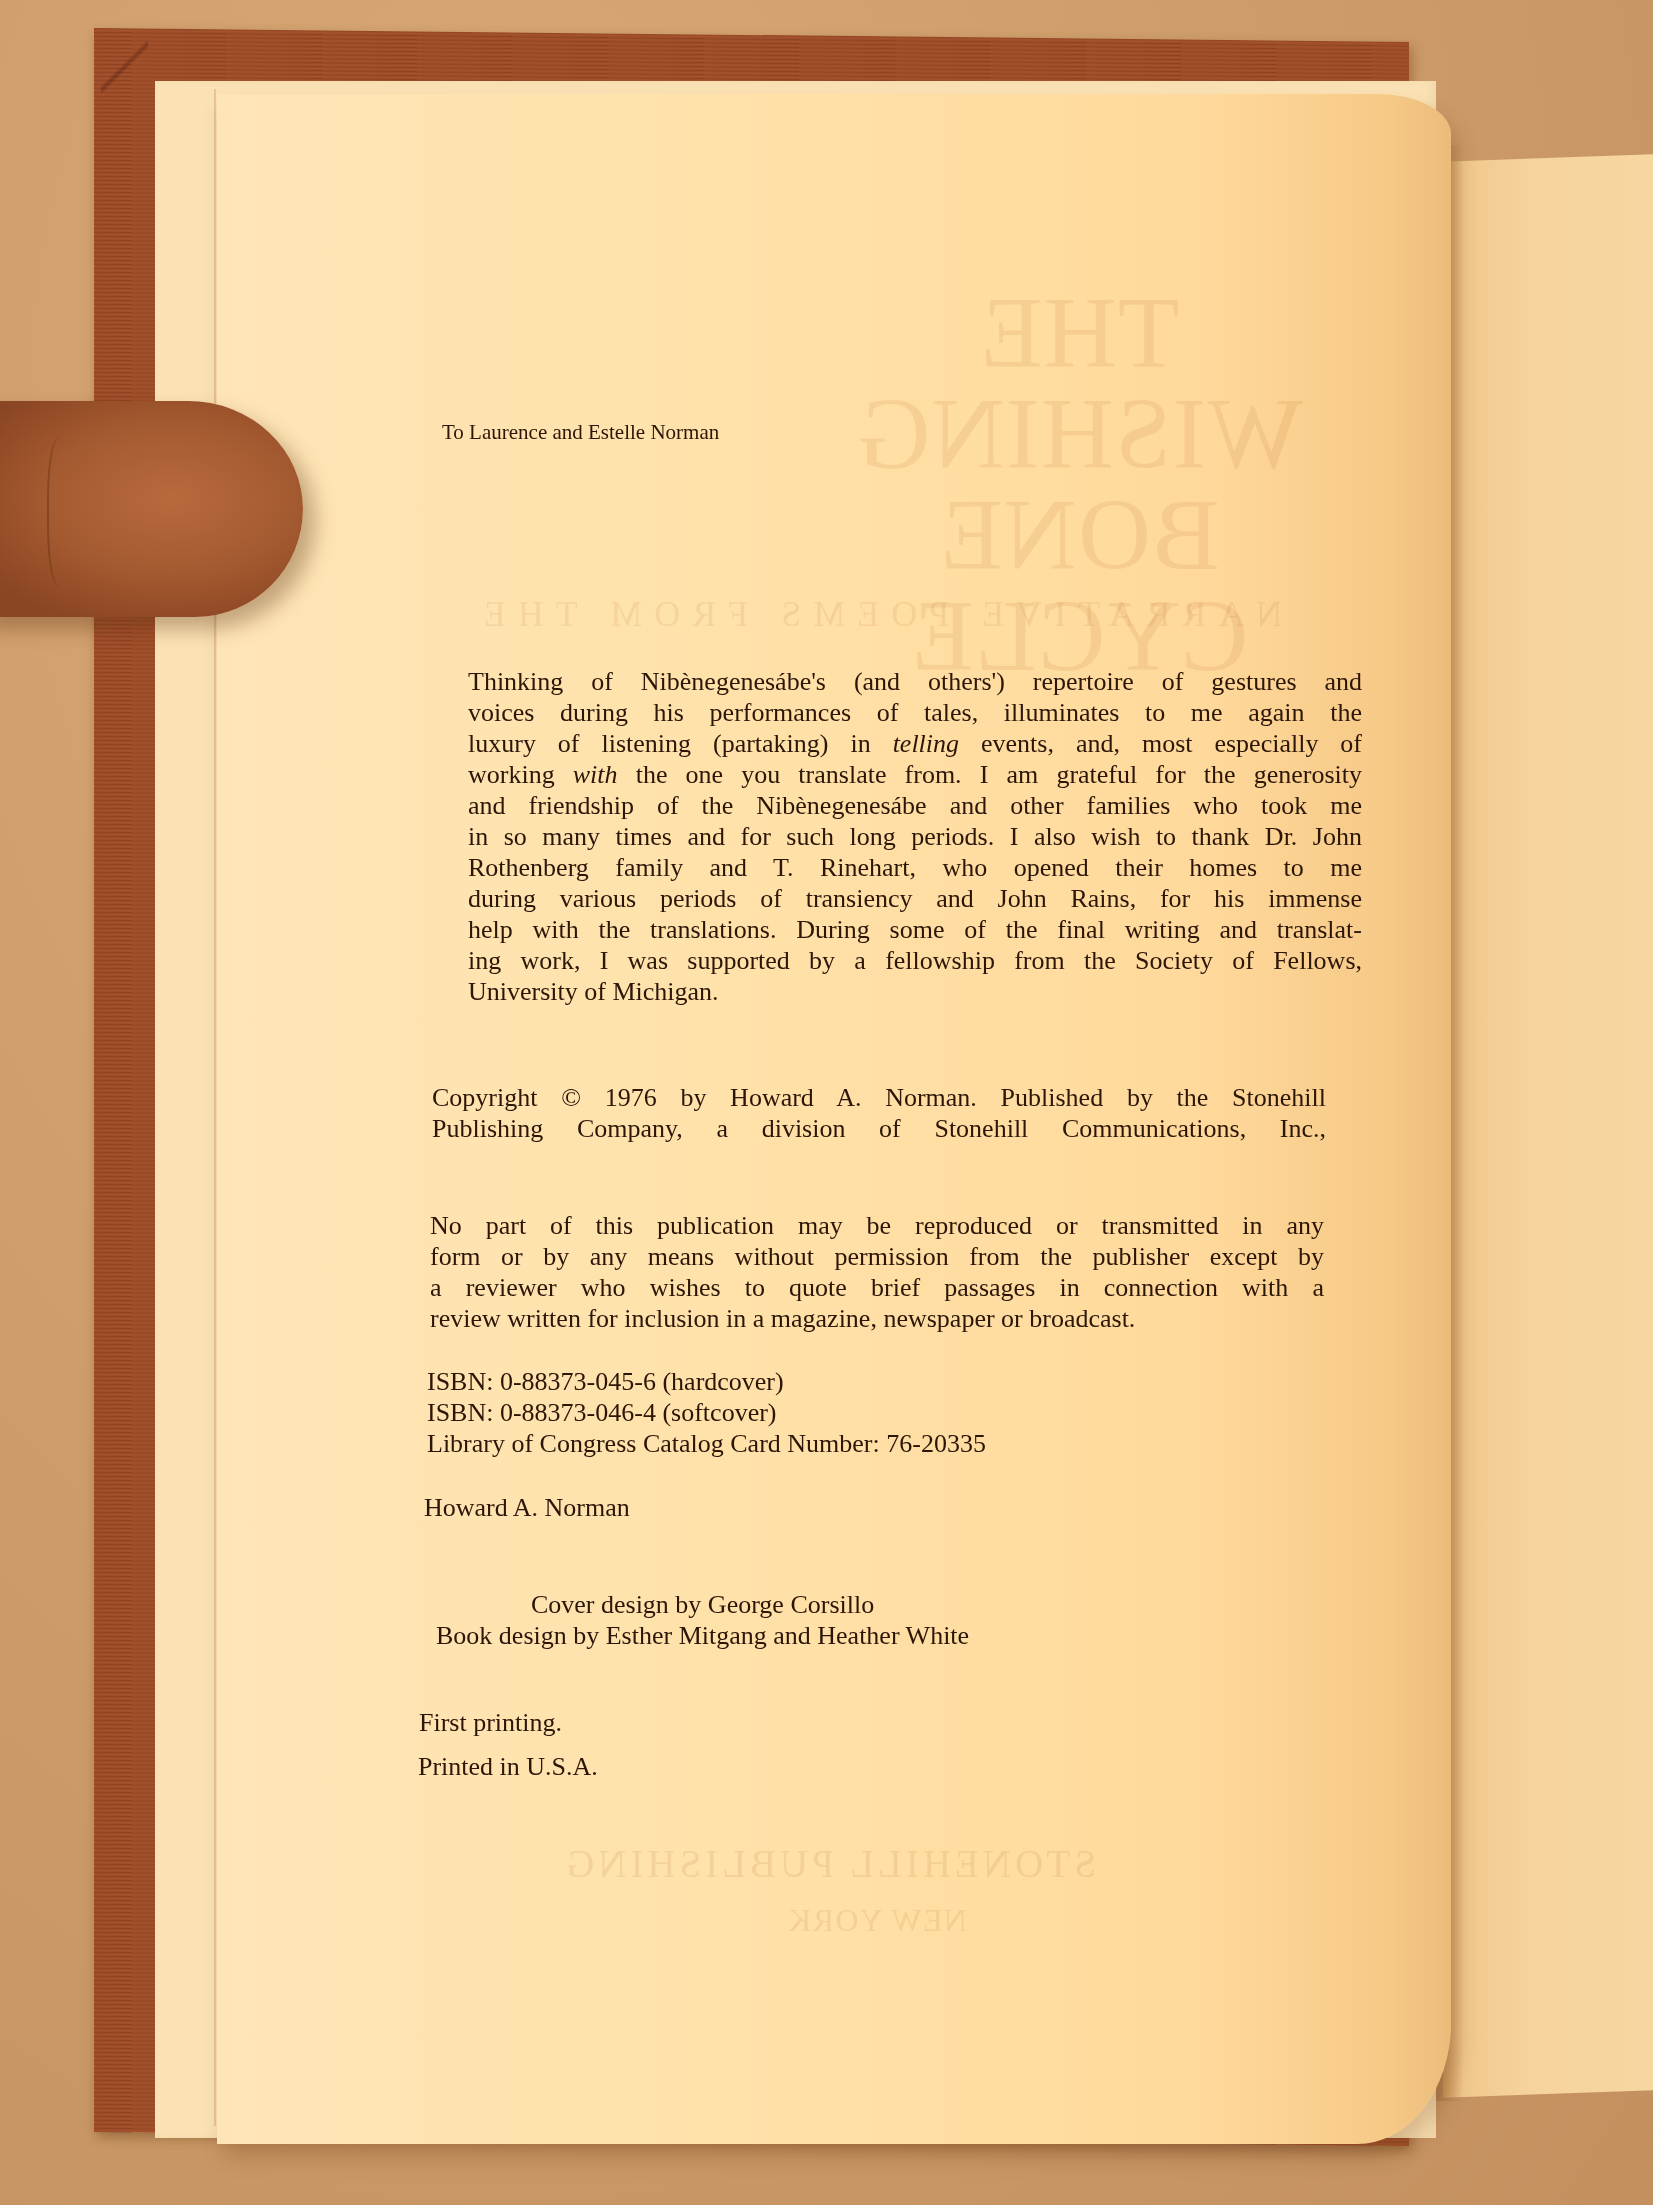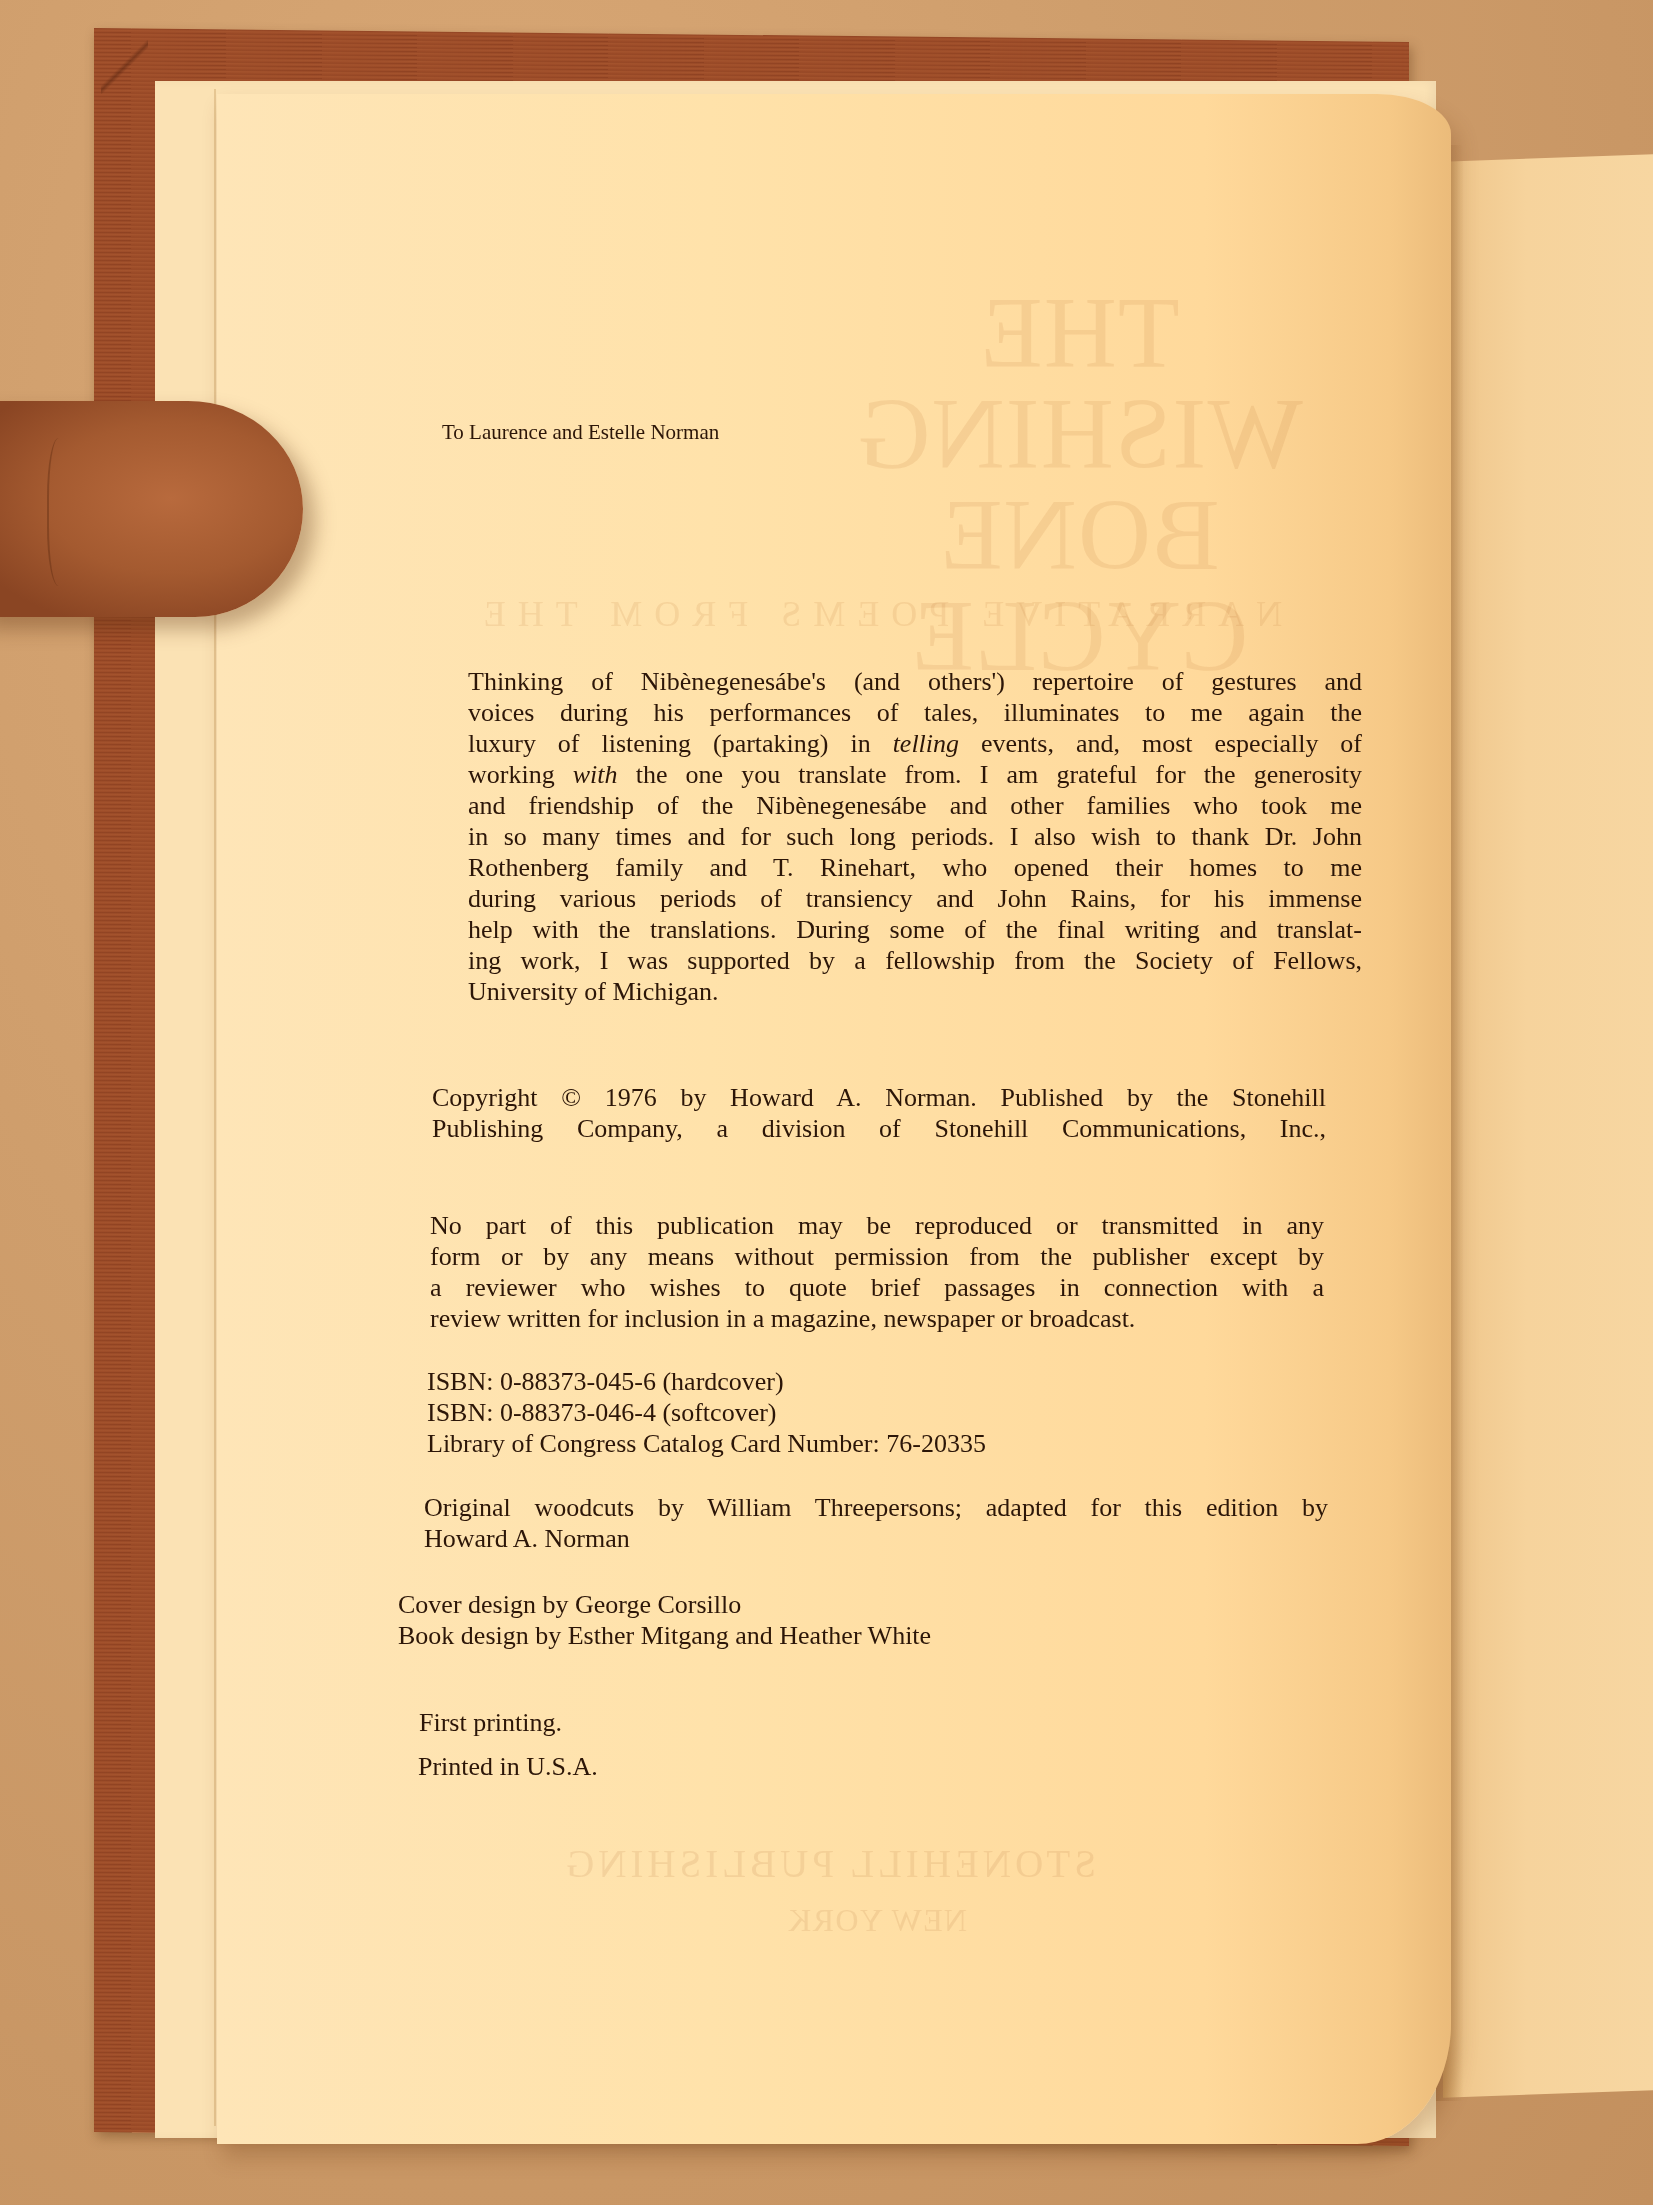--- a/index.html
+++ b/index.html
@@ -52,21 +52,21 @@
   .ghost-city { left:742px; top:1902px; width:270px; font-size:32px; color:rgba(170,100,50,.13);}
 
   .text { position:absolute; color:#2c1608; font-size:26px; line-height:31px; }
   .dedication { left:442px; top:380px; font-size:21px;margin-top:37px; }
   .para { width:894px; text-align:justify; }
   .ack { left:435px; top:666px;margin-left:33px; }
   .copyright { left:432px; top:1082px; }
   .rights { left:430px; top:1210px; }
   .block { left:427px; top:1366px; width:897px; }
   .credits { left:424px; top:1492px; width:904px; text-align:justify;}
-  .design { left:398px; top:1589px; }
+  .design { left:436px; top:1589px;text-align:center; }
   .first { left:419px; top:1687px;margin-top:20px; }
   .printed { left:418px; top:1751px; }
   .line { display:block; white-space:nowrap; }
   .just { display:block; text-align:justify; text-align-last:justify; white-space:normal; }
   em { font-style:italic; }
 
   .finger {
     position:absolute; left:-27px; top:401px; width:330px; height:216px;
     background: radial-gradient(ellipse at 60% 45%, #b86a3d 0%, #a45a30 45%, #8a4523 80%);
     border-radius: 0 115px 108px 0 / 0 108px 108px 0;
@@ -127,21 +127,20 @@
   <span class="line">review written for inclusion in a magazine, newspaper or broadcast.</span>
 </div>
 
 <div class="text block">
   <span class="line">ISBN: 0-88373-045-6 (hardcover)</span>
   <span class="line">ISBN: 0-88373-046-4 (softcover)</span>
   <span class="line">Library of Congress Catalog Card Number: 76-20335</span>
 </div>
 
 <div class="text credits">
-  <span class="just">Original woodcuts by William Threepersons; adapted for this edition by</span>
   <span class="line">Howard A. Norman</span>
 </div>
 
 <div class="text design">
   <span class="line">Cover design by George Corsillo</span>
   <span class="line">Book design by Esther Mitgang and Heather White</span>
 </div>
 
 <div class="text first">First printing.</div>
 <div class="text printed">Printed in U.S.A.</div>

